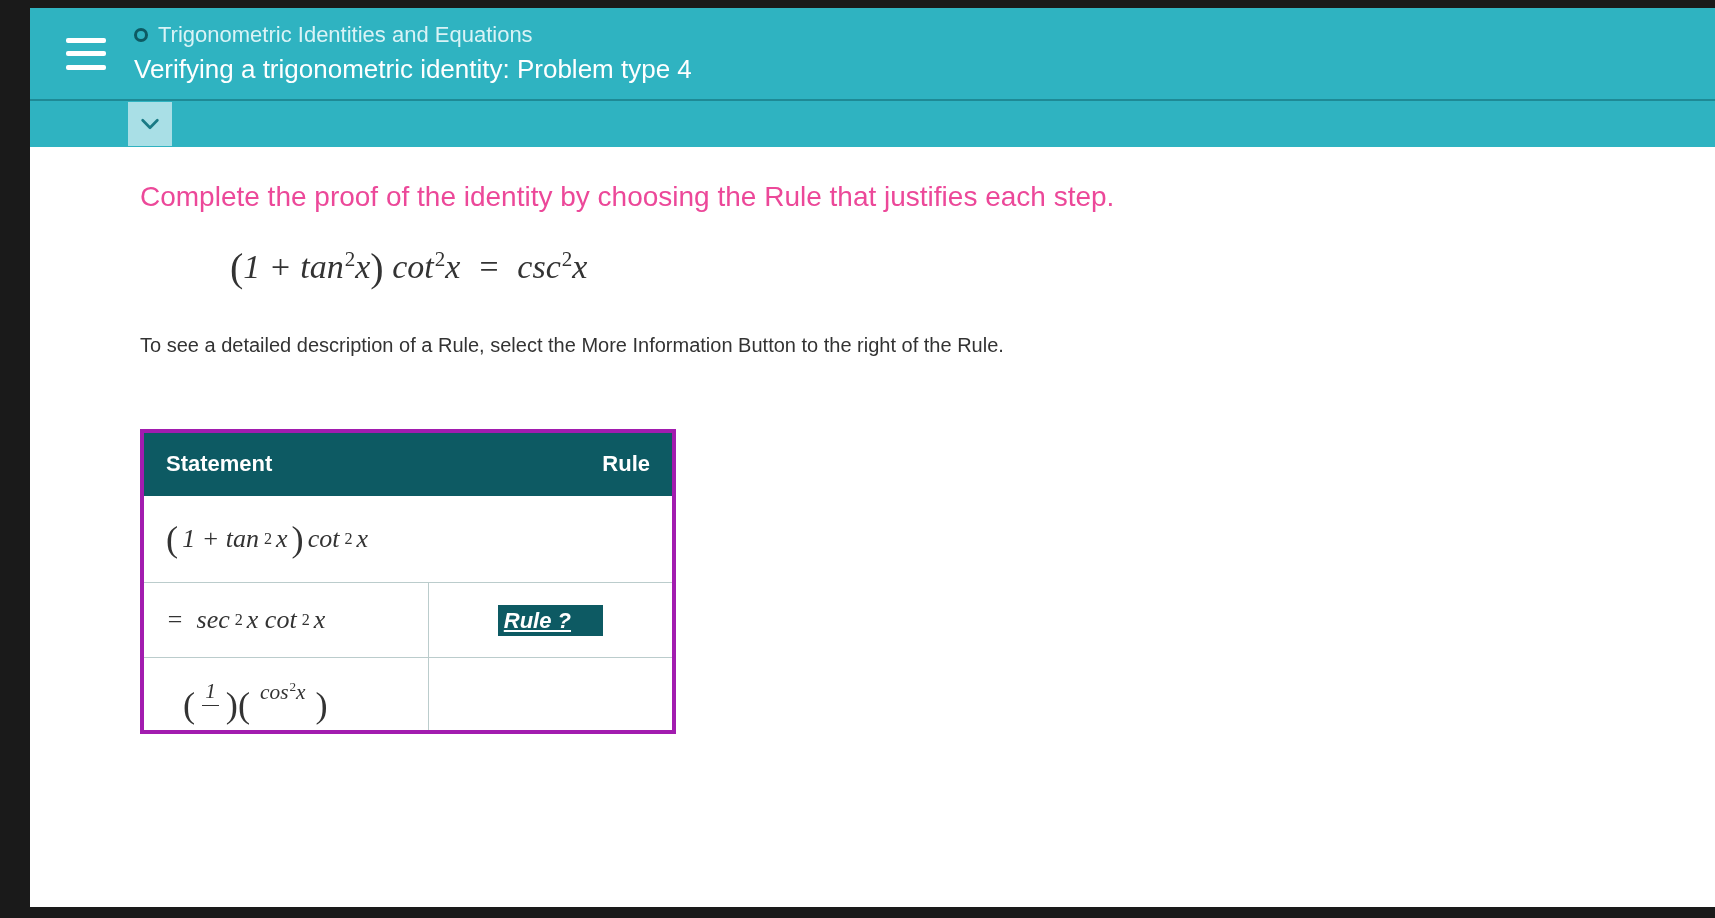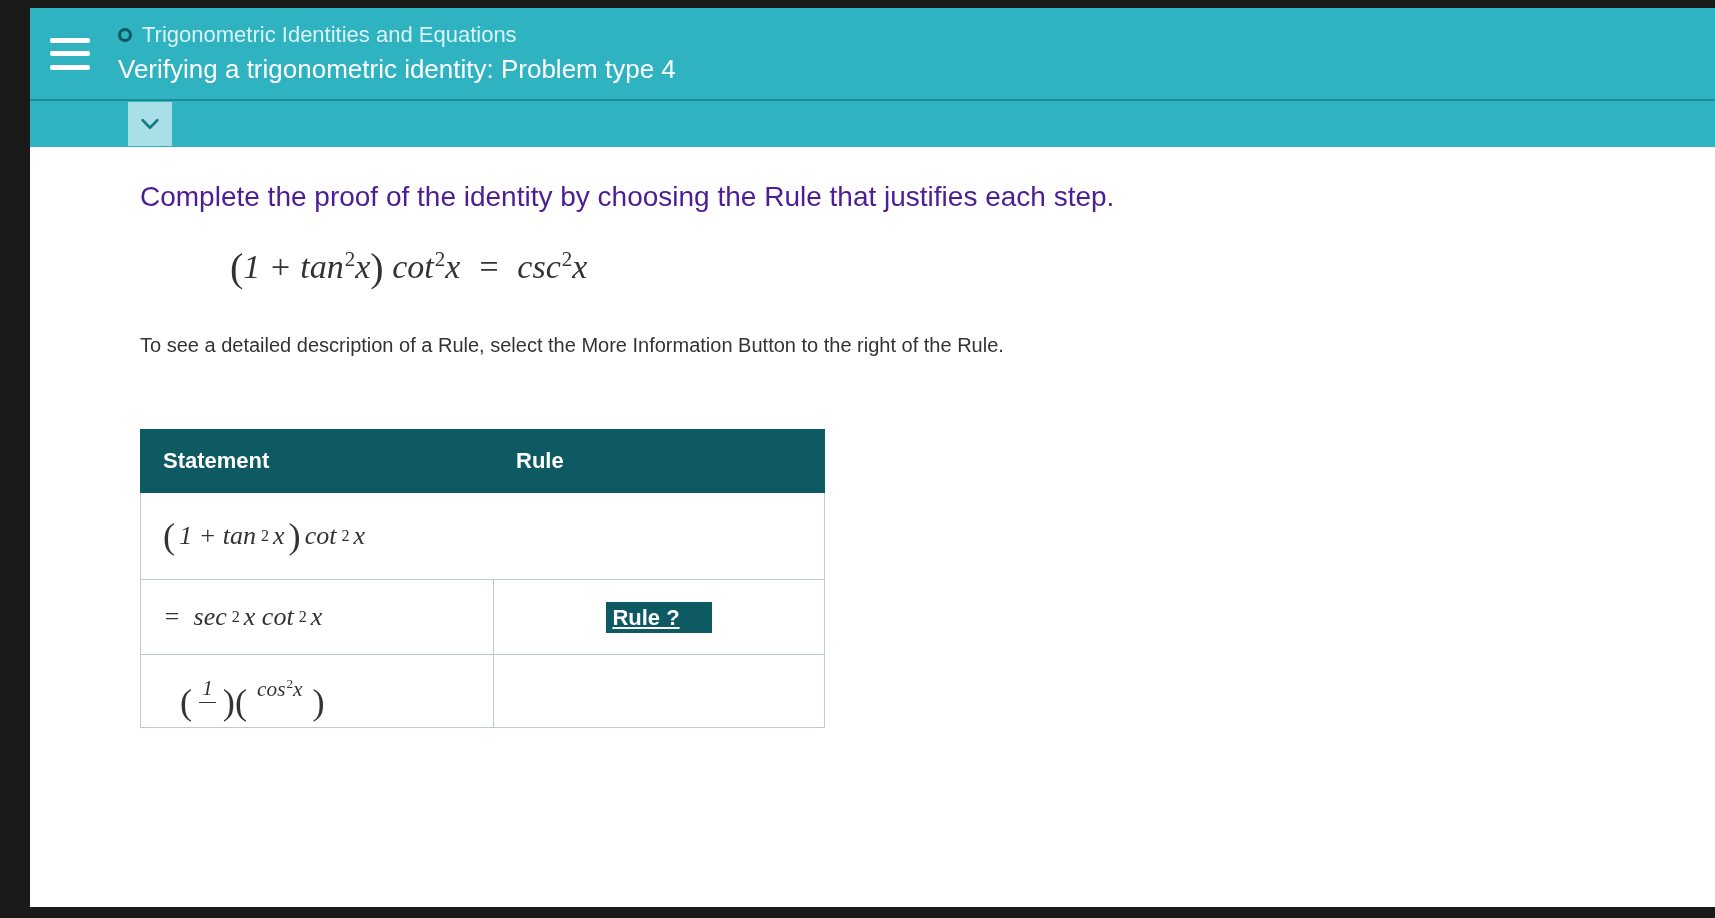--- a/index.html
+++ b/index.html
@@ -13,21 +13,21 @@
   }
   .outer-frame {
     background: #1a1a1a;
     padding: 8px 0 0 30px;
     height: 100%;
   }
   .header-bar {
     background: #2fb3c1;
     display: flex;
     align-items: center;
-    padding: 14px 20px;
+    padding: 14px 36px;
     gap: 28px;
     border-bottom: 2px solid #1e8a95;
   }
   .hamburger {
     width: 40px;
     height: 32px;
     display: flex;
     flex-direction: column;
     justify-content: space-between;
     cursor: pointer;
@@ -74,55 +74,55 @@
   }
   .collapse-btn svg { width: 22px; height: 22px; }
   .content {
     background: #fff;
     padding: 30px 40px 0 110px;
     height: calc(100% - 150px);
     position: relative;
   }
   .instruction {
     font-size: 28px;
-    color: #4c1d95;
+    color: #ec4899;
     margin-bottom: 28px;
     line-height: 1.4;
   }
   .identity-eq {
     font-family: 'Times New Roman', serif;
     font-size: 34px;
     color: #333;
     margin: 0 0 40px 90px;
     font-style: italic;
   }
   .identity-eq .paren { font-style: normal; font-size: 40px; vertical-align: -3px; }
   .sup2 { font-size: 0.62em; vertical-align: super; font-style: normal; margin-left:1px; }
   .info-text {
     font-size: 20px;
     color: #333;
     line-height: 1.4;
     margin-bottom: 70px;
   }
   .proof-table {
     border-collapse: collapse;
-    width: 685px;
-    border: 1px solid #a21caf;
+    width: 536px;
+    border: 4px solid #a21caf;
     margin-top: 40px;
   }
   .proof-table th {
     background: #0d5a63;
     color: #fff;
     text-align: left;
     padding: 18px 22px;
     font-size: 22px;
     font-weight: 600;
     border: 1px solid #0d5a63;
   }
-  .proof-table th.rule-col { text-align: left; }
+  .proof-table th.rule-col { text-align: right; }
   .proof-table td {
     padding: 22px 22px;
     border: 1px solid #bcc;
     vertical-align: middle;
     font-family: 'Times New Roman', serif;
     font-size: 26px;
     color: #333;
     background:#fff;
   }
   .proof-table .stmt-col { width: 320px; }
@@ -134,20 +134,21 @@
     flex-direction: column;
     align-items: center;
     font-size: 0.82em;
     vertical-align: middle;
     line-height:1.05;
   }
   .frac .num { padding: 0 6px 2px; }
   .frac .den { border-top: 1.6px solid #333; padding: 2px 6px 0; }
   .rule-link {
     font-weight: bold;
+    font-style: italic;
     text-decoration: underline;
     color: #0d5a63;
     font-family: Arial, sans-serif;
     font-size: 22px;
     cursor:pointer;
   }
   .rule-link.highlighted {
     background: #0d5a63;
     color: #fff;
     padding: 3px 32px 3px 6px;

